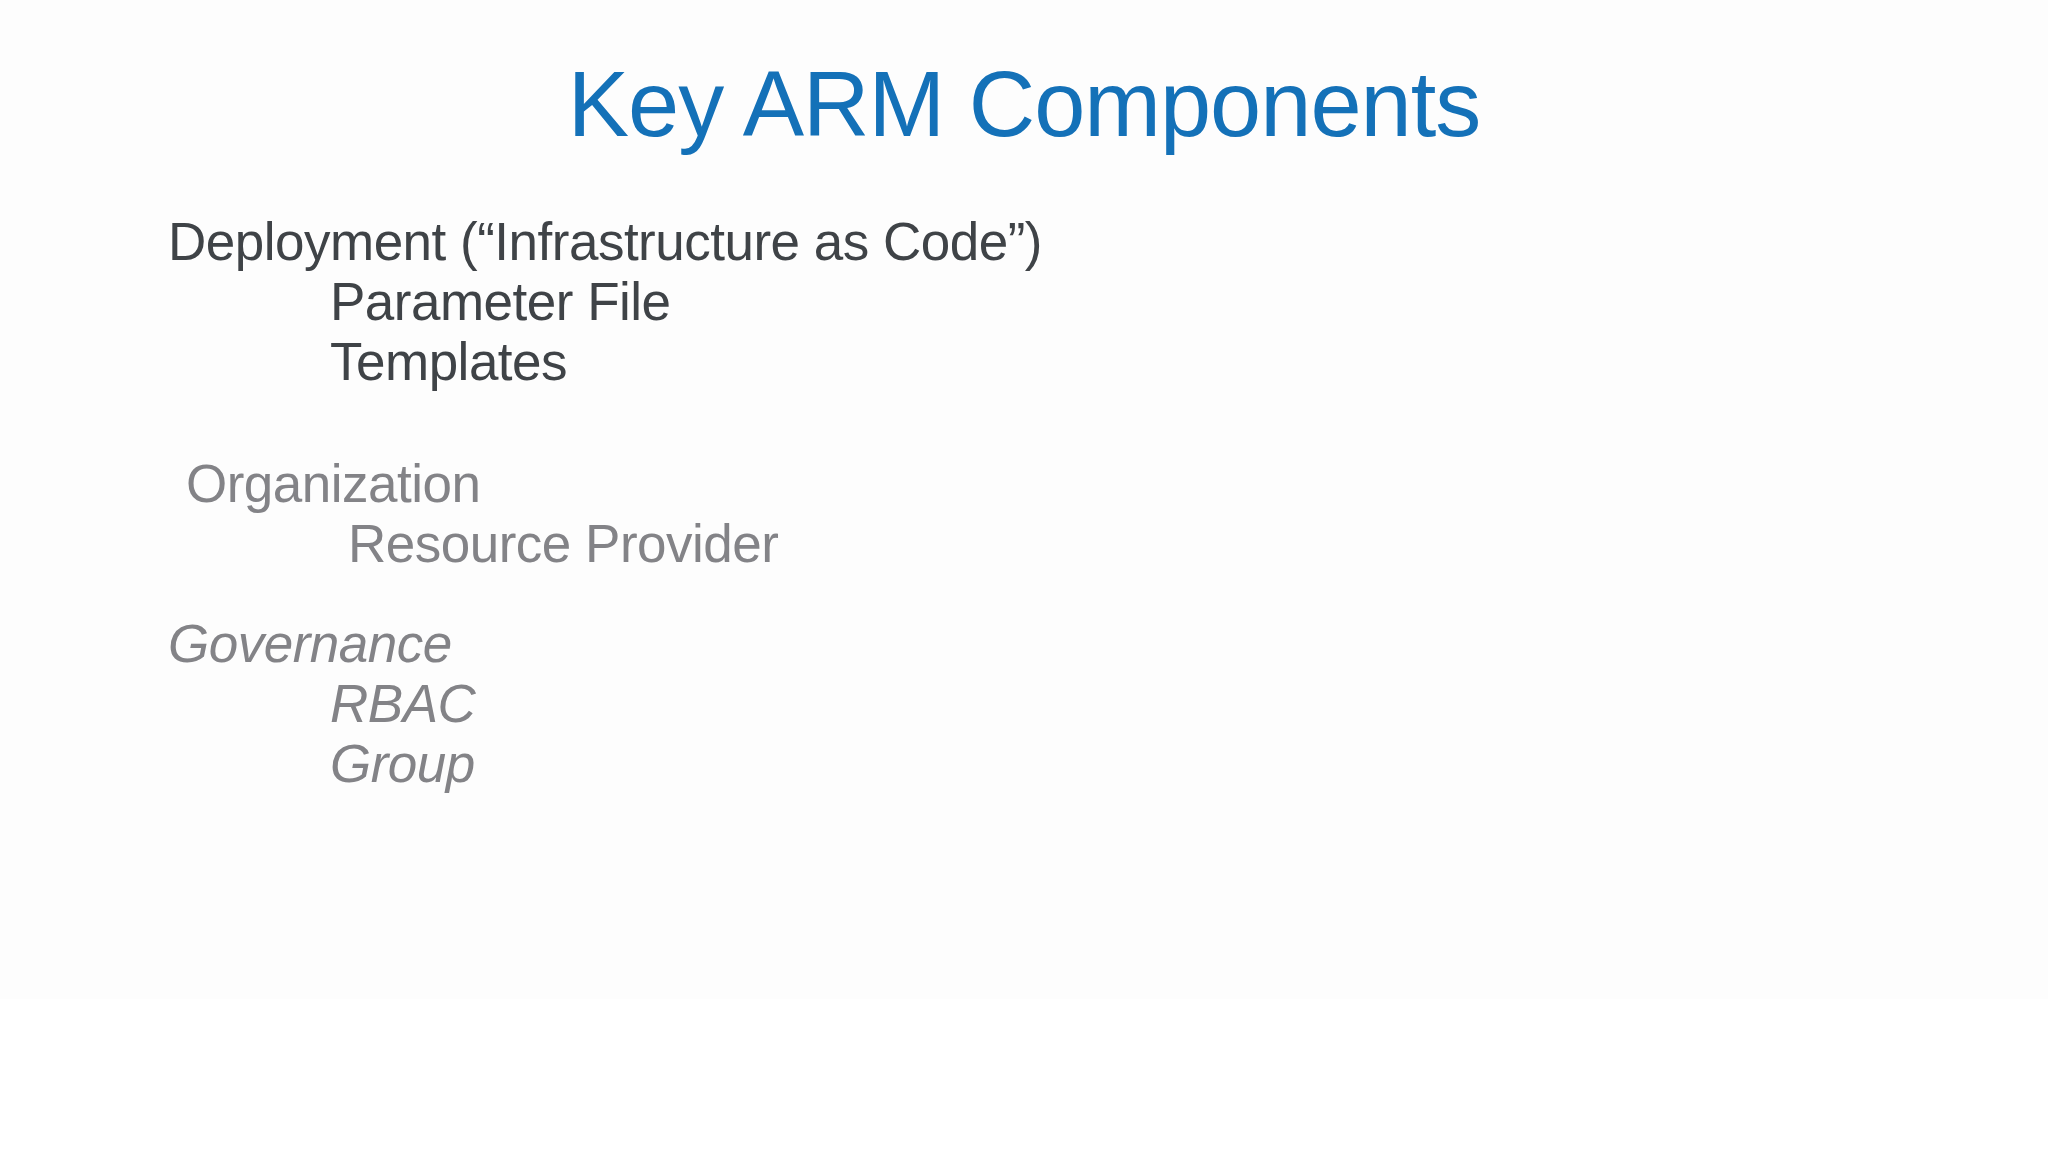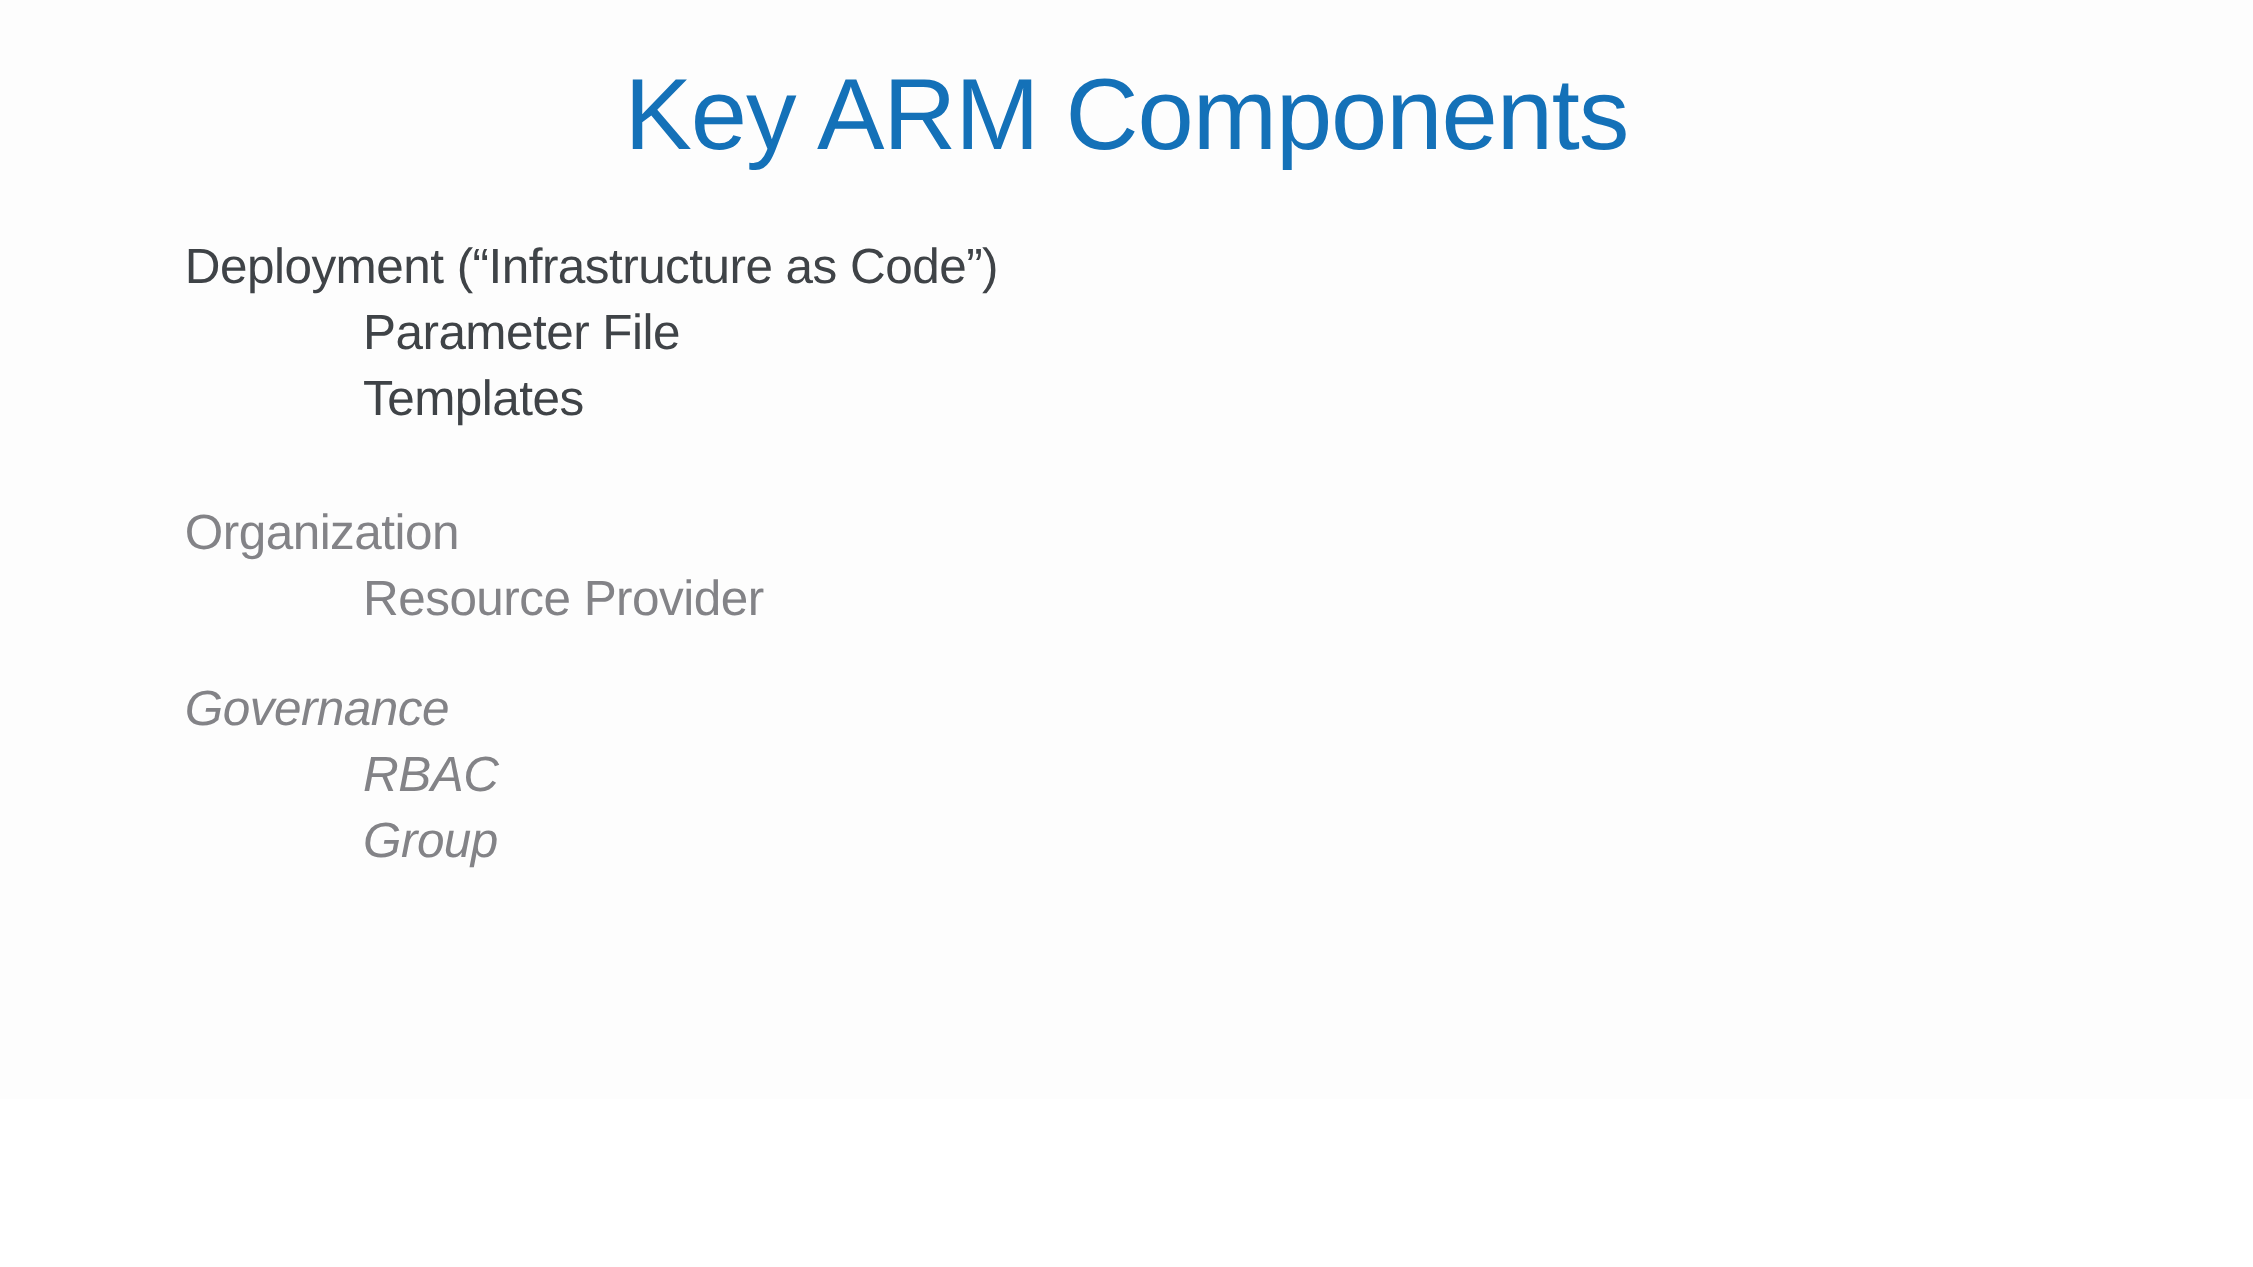--- a/index.html
+++ b/index.html
@@ -28,29 +28,29 @@
     letter-spacing:-1px;
     white-space:nowrap;
   }
   .content{
     position:absolute;
     left:168px;
     top:212px;
     width:1400px;
   }
   .g-label,.g-item{
-    font-size:45px;
+    font-size:53px;
     line-height:60px;
     letter-spacing:-0.5px;
     white-space:nowrap;
   }
   .g-item{padding-left:162px;}
   .group-dark .g-label,.group-dark .g-item{color:var(--dark);}
   .group-muted .g-label,.group-muted .g-item{color:var(--muted);}
-  .mt-org{margin-top:62px;}
+  .mt-org{margin-top:62px;margin-left:18px;}
   .mt-gov{margin-top:40px;font-style:italic;}
   .watermark{
     position:absolute;
     left:1914px;
     top:1012px;
     width:78px;
     height:94px;
   }
   .watermark polygon{fill:var(--watermark);}
 </style>

